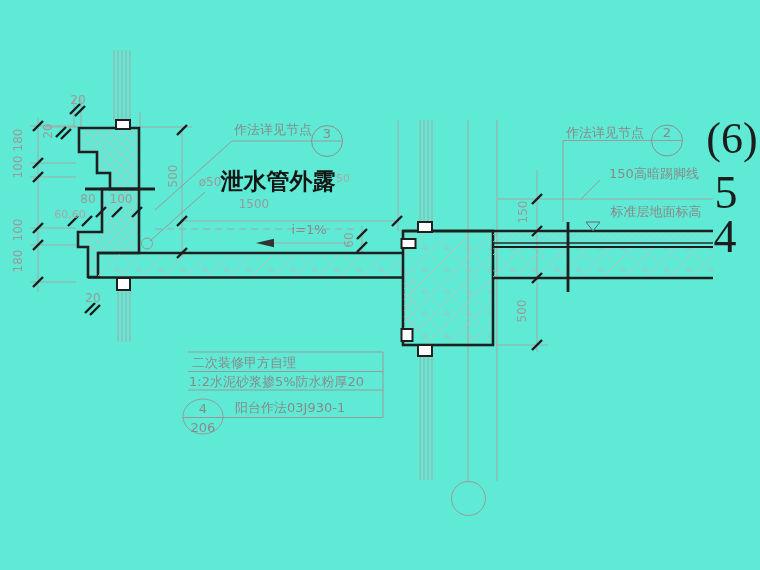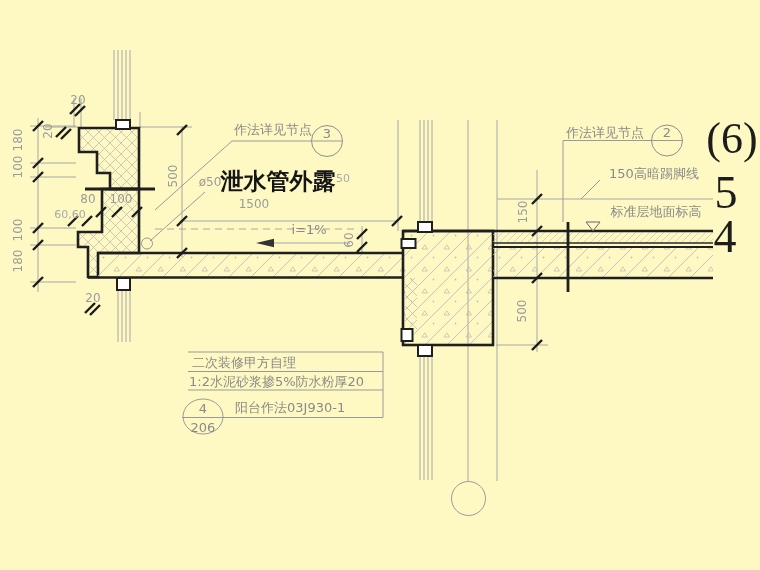--- a/index.html
+++ b/index.html
@@ -1,16 +1,16 @@
 <!DOCTYPE html>
 <html><head>
 <meta charset="utf-8">
 <style>
   html,body{margin:0;padding:0;background:#ffffff;}
-  .sheet{width:760px;height:570px;position:relative;background:#fef9c3;overflow:hidden;
+  .sheet{width:760px;height:570px;position:relative;background:#5eead4;overflow:hidden;
          font-family:"DejaVu Sans","Liberation Sans",sans-serif;}
   svg text{user-select:none;}
   .dim{fill:#9a9a9a;font-size:12px;font-family:"DejaVu Sans",sans-serif;}
   .dim-s{fill:#a8a8a8;font-size:11px;font-family:"DejaVu Sans",sans-serif;}
   .note{fill:#8a8a8a;font-size:13px;font-family:"DejaVu Sans",sans-serif;}
   .heavy{fill:#151515;font-size:23px;font-weight:bold;font-family:"DejaVu Sans",sans-serif;}
   .edge{fill:#1c1c1c;font-family:"Liberation Serif","DejaVu Serif",serif;}
 </style>
 </head>
 <body>

